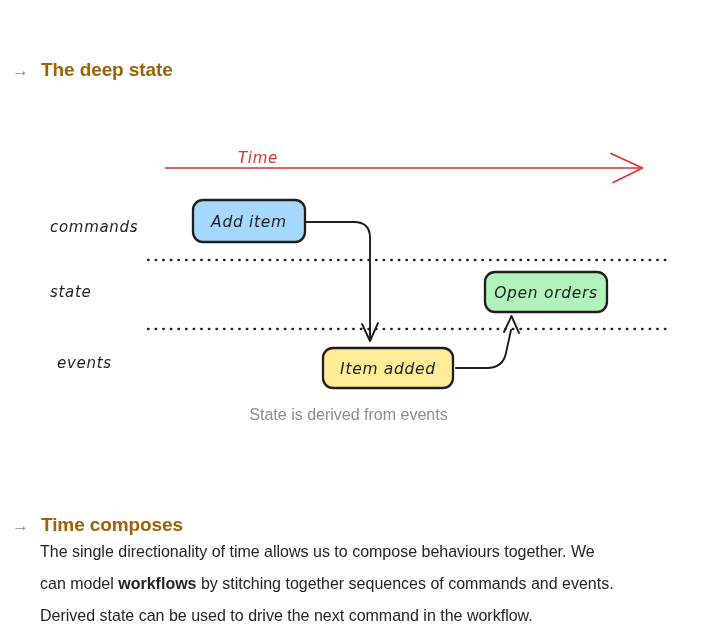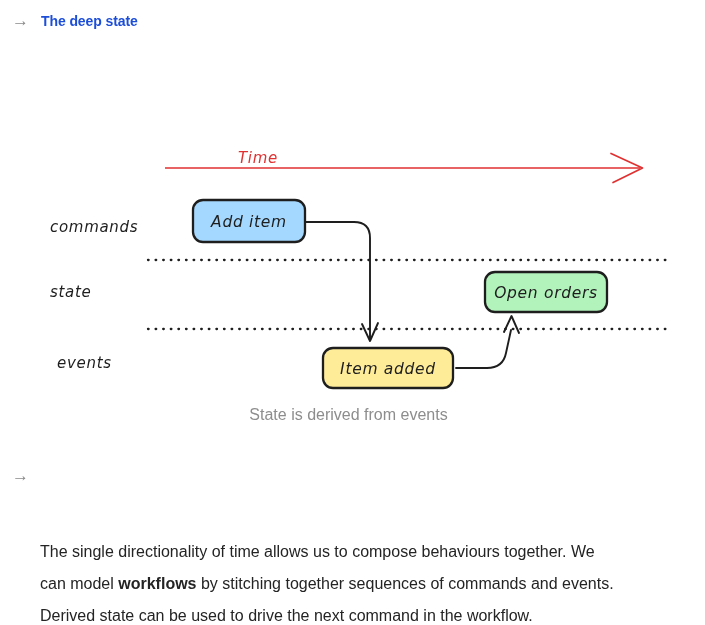--- a/index.html
+++ b/index.html
@@ -2,21 +2,21 @@
 <html><head>
 <meta charset="utf-8">
 <style>
   html,body { margin:0; padding:0; background:#ffffff; }
   .page {
     position:relative; width:705px; height:625px; background:#ffffff;
     font-family:"Liberation Sans", sans-serif; overflow:hidden;
   }
   .heading { position:absolute; left:12px; display:flex; align-items:baseline; gap:12px; }
   .heading .marker { color:#8a8a8a; font-size:17px; font-weight:400; }
-  .heading .title  { color:#1d4ed8; font-size:14px; font-weight:700; letter-spacing:-0.1px; }
+  .heading .title  { color:#a16207; font-size:19px; font-weight:700; letter-spacing:-0.1px;margin-top:48px; }
   #heading-deep-state { top:11px; }
   #heading-time-composes { top:466px; }
   .para {
     position:absolute; left:40px; width:660px;
     font-size:16px; line-height:32px; color:#242424; white-space:pre-line;
   }
   #para-deep-state { top:50px; }
   #para-time-composes { top:504px; }
   .bold-word { font-weight:700; }
   .diagram { position:absolute; top:140px; left:0; }
@@ -66,20 +66,21 @@
     <text class="hand" x="546" y="158" text-anchor="middle" font-size="15.5" fill="#1e1e1e">Open orders</text>
 
     <rect x="323" y="208" width="130" height="40" rx="10" stroke-width="2.3" stroke="#1e1e1e" fill="#ffec99"></rect>
     <text class="hand" x="388" y="234" text-anchor="middle" font-size="15.5" fill="#1e1e1e">Item added</text>
   </svg>
 
   <div class="caption">State is derived from events</div>
 
   <div class="heading" id="heading-time-composes">
     <span class="marker">→</span>
+    <span class="title">Time composes</span>
   </div>
 
   <div class="para" id="para-time-composes">
     <span>The single directionality of time allows us to compose behaviours together. We
 can model </span><span class="bold-word">workflows</span><span> by stitching together sequences of commands and events.
 Derived state can be used to drive the next command in the workflow.</span>
   </div>
 
 </div>
 

